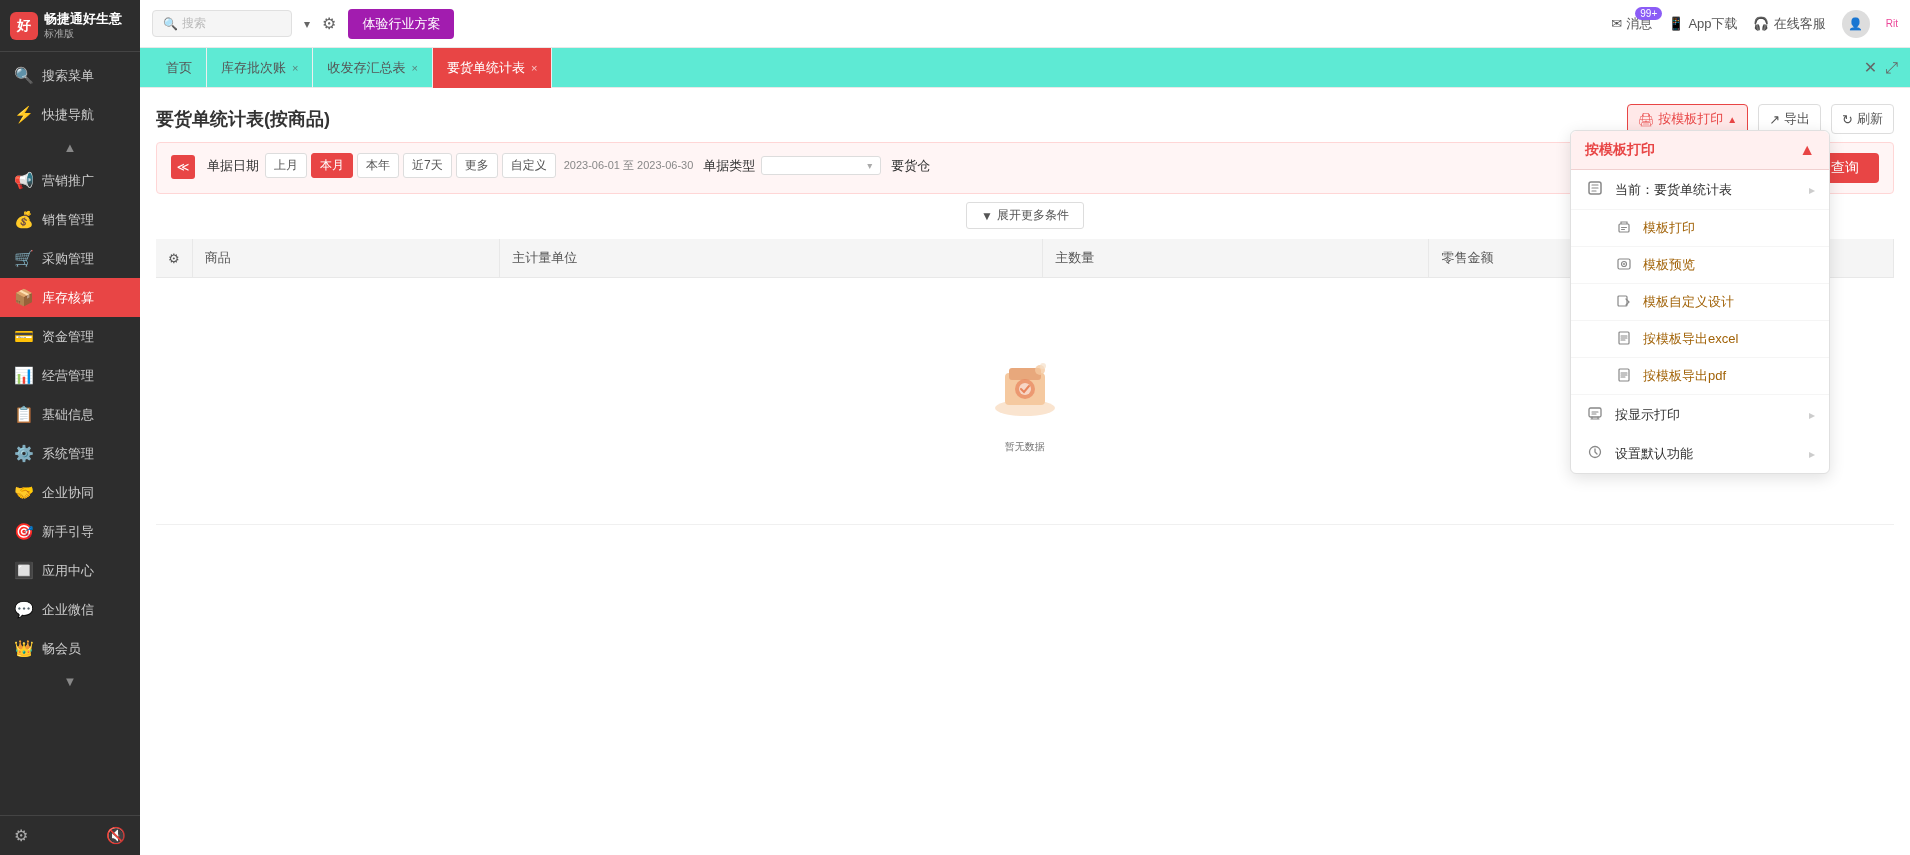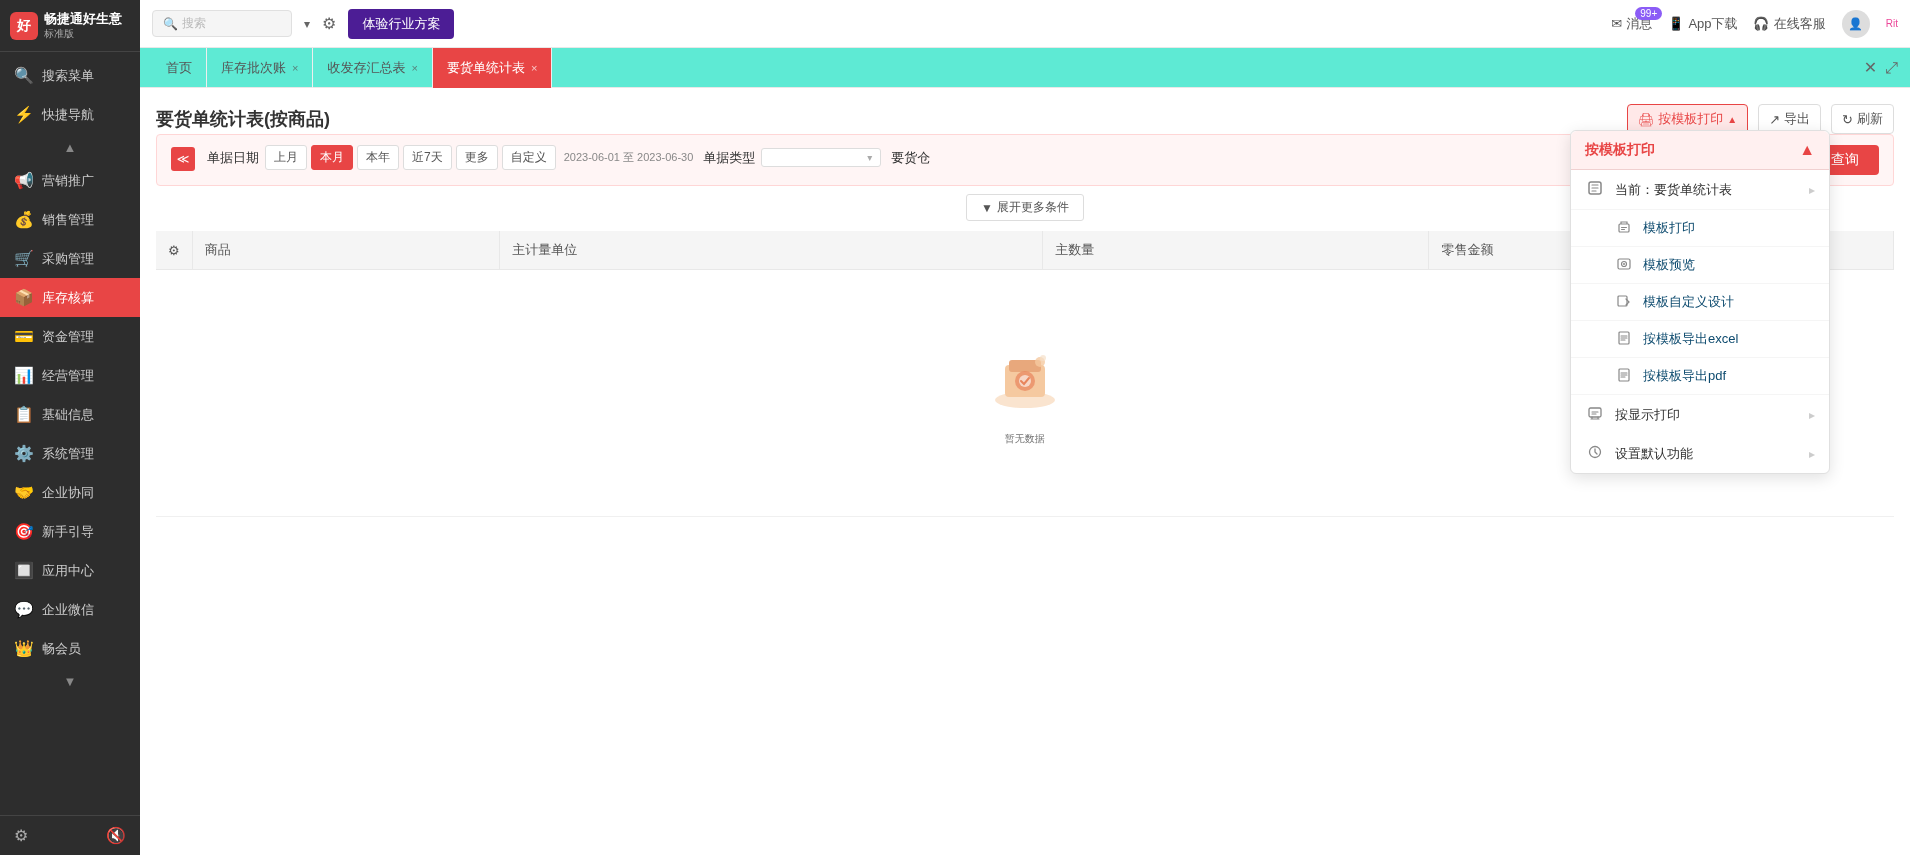--- a/index.html
+++ b/index.html
@@ -128,21 +128,21 @@
       color: #666;
       font-size: 12px;
     }
     .topbar-gear {
       color: #666;
       cursor: pointer;
       font-size: 16px;
       margin-left: 4px;
     }
     .topbar-trial-btn {
-      background: #4c1d95;
+      background: #a21caf;
       color: white;
       border: none;
       border-radius: 4px;
       padding: 6px 14px;
       font-size: 13px;
       cursor: pointer;
       margin-left: 4px;
     }
     .topbar-spacer { flex: 1; }
     .topbar-actions {
@@ -240,21 +240,21 @@
     }
 
     .page-inner {
       padding: 16px 16px 0 16px;
     }
 
     .page-title-bar {
       display: flex;
       align-items: center;
       justify-content: space-between;
-      margin-bottom: 0;
+      margin-bottom: 8px;
     }
     .page-title {
       font-size: 18px;
       font-weight: bold;
       color: #333;
     }
     .page-actions {
       display: flex;
       align-items: center;
       gap: 10px;
@@ -495,21 +495,21 @@
       color: #888;
       font-size: 14px;
     }
     .print-dropdown-item .item-text { flex: 1; }
     .print-dropdown-item .item-arrow { color: #ccc; font-size: 12px; }
     .print-dropdown-subitem {
       display: flex;
       align-items: center;
       padding: 9px 4px 9px 44px;
       font-size: 13px;
-      color: #0c4a6e;
+      color: #a16207;
       cursor: pointer;
       gap: 10px;
       border-bottom: 1px solid #f5f5f5;
     }
     .print-dropdown-subitem .sub-icon {
       width: 18px;
       text-align: center;
       color: #888;
       font-size: 13px;
     }

